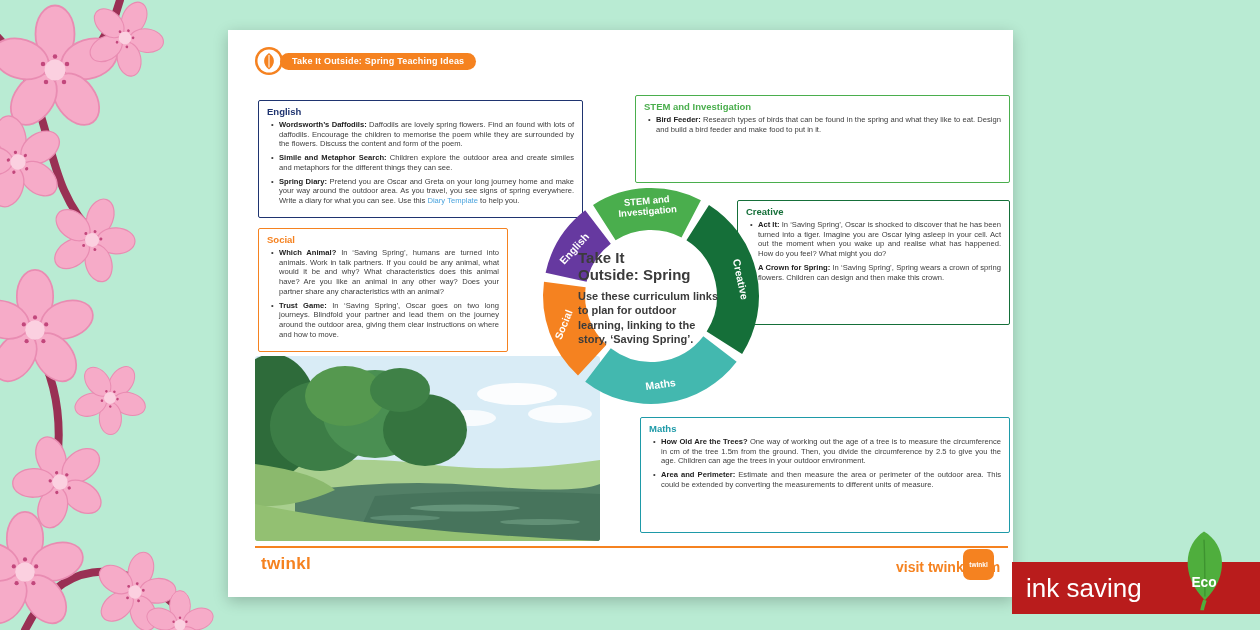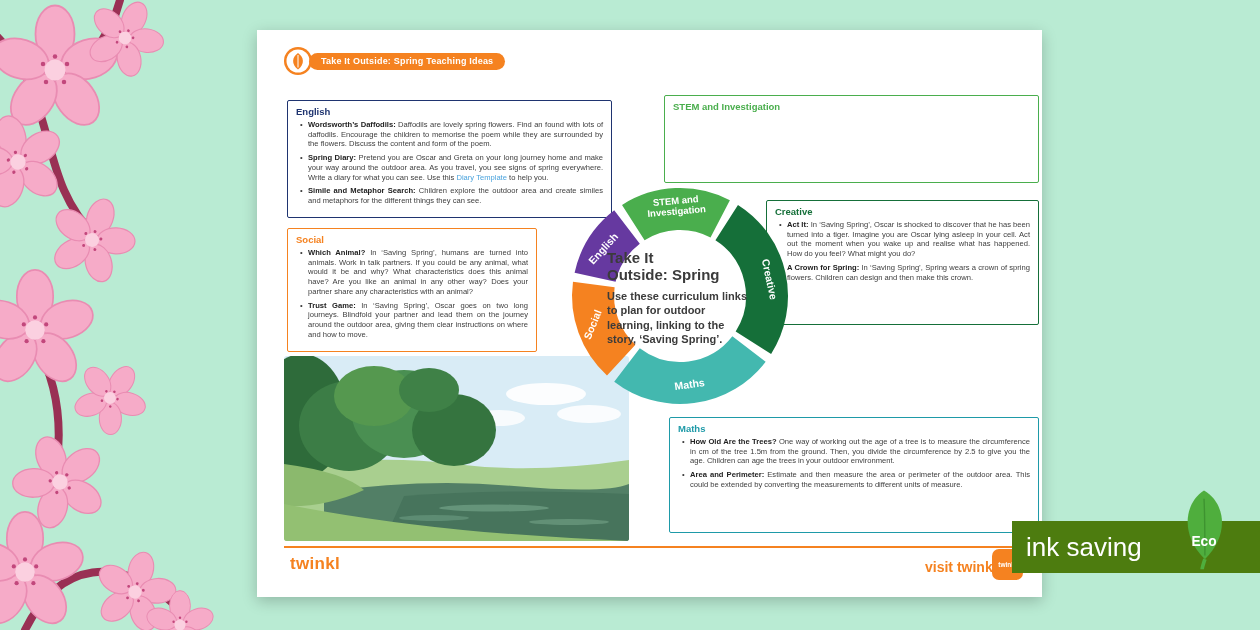--- a/index.html
+++ b/index.html
@@ -5,21 +5,21 @@
   html,body { margin:0; padding:0; }
   .canvas {
     position:relative; width:1260px; height:630px; overflow:hidden;
     background:#b9ebd3;
     font-family:"Liberation Sans", sans-serif;
   }
   .flowers { position:absolute; left:0; top:0; z-index:1; }
 
   .page {
     position:absolute; left:228px; top:30px; width:785px; height:567px;
-    background:#ffffff; box-shadow:0 4px 14px rgba(0,0,0,.22); z-index:2;margin-left:29px;
+    background:#ffffff; box-shadow:0 4px 14px rgba(0,0,0,.22); z-index:2;
   }
   .leaf-badge { position:absolute; left:26px; top:16px; width:30px; height:30px; }
   .title-badge {
     position:absolute; left:52px; top:23px; height:17px; line-height:17px;
     background:#f58220; color:#fff; font-size:9px; font-weight:bold;
     padding:0 12px; border-radius:9px; letter-spacing:.2px;
   }
 
   .box {
     position:absolute; background:#fff; border:1.6px solid; border-radius:2px;
@@ -66,21 +66,21 @@
 
   .footer-line { position:absolute; left:27px; top:516px; width:753px; height:2px; background:#f58220; }
   .logo-left { position:absolute; left:33px; top:524px; color:#f58220; font-weight:bold; font-size:17px; letter-spacing:.3px; }
   .visit { position:absolute; left:668px; top:529px; color:#f58220; font-weight:bold; font-size:14px; }
   .logo-sq {
     position:absolute; left:735px; top:519px; width:31px; height:31px;
     background:#f58220; border-radius:7px; color:#fff; font-size:6.5px; font-weight:bold;
     display:flex; align-items:center; justify-content:center;
   }
 
-  .ribbon { position:absolute; left:1012px; top:521px; width:248px; height:52px; background:#4d7c0f; z-index:10; }
+  .ribbon { position:absolute; left:1012px; top:562px; width:248px; height:52px; background:#b91c1c; z-index:10; }
   .ribbon-label { position:absolute; left:14px; top:0; line-height:52px; color:#fff; font-size:26px; font-weight:normal; }
   .eco-leaf { position:absolute; right:24px; bottom:2px; width:64px; height:84px; }
   .eco-text { fill:#fff; font-size:15px; font-weight:bold; text-anchor:middle; font-family:"Liberation Sans", sans-serif; }
 </style>
 </head>
 <body>
 
 <div class="canvas">
 
   <svg class="flowers" width="230" height="630" viewBox="0 0 230 630">
@@ -128,28 +128,29 @@
       <circle cx="15" cy="15" r="11.5" fill="#ffffff"></circle>
       <path d="M15 7 C 21 11, 22 18, 15 23.5 C 8 18, 9 11, 15 7 Z" fill="#f58220"></path>
       <path d="M15 9 L 15 21.5" stroke="#ffffff" stroke-width="1"></path>
     </svg>
     <div class="title-badge">Take It Outside: Spring Teaching Ideas</div>
 
     <div class="box english">
       <div class="box-title">English</div>
       <ul>
         <li><b>Wordsworth’s Daffodils:</b><span> Daffodils are lovely spring flowers. Find an found with lots of daffodils. Encourage the children to memorise the poem while they are surrounded by the flowers. Discuss the content and form of the poem.</span></li>
+        <li><b>Simile and Metaphor Search:</b><span> Children explore the outdoor area and create similes and metaphors for the different things they can see.</span></li>
         <li><b>Spring Diary:</b><span> Pretend you are Oscar and Greta on your long journey home and make your way around the outdoor area. As you travel, you see signs of spring everywhere. Write a diary for what you can see. Use this </span><a class="doc-link">Diary Template</a><span> to help you.</span></li>
-        <li><b>Simile and Metaphor Search:</b><span> Children explore the outdoor area and create similes and metaphors for the different things they can see.</span></li>
       </ul>
     </div>
 
     <div class="box stem">
       <div class="box-title">STEM and Investigation</div>
       <ul>
+        <li><b>Bird Feeder:</b><span> Research types of birds that can be found in the spring and what they like to eat. Design and build a bird feeder and make food to put in it.</span></li>
       </ul>
     </div>
 
     <div class="box creative">
       <div class="box-title">Creative</div>
       <ul>
         <li><b>Act It:</b><span> In ‘Saving Spring’, Oscar is shocked to discover that he has been turned into a tiger. Imagine you are Oscar lying asleep in your cell. Act out the moment when you wake up and realise what has happened. How do you feel? What might you do?</span></li>
         <li><b>A Crown for Spring:</b><span> In ‘Saving Spring’, Spring wears a crown of spring flowers. Children can design and then make this crown.</span></li>
       </ul>
     </div>

